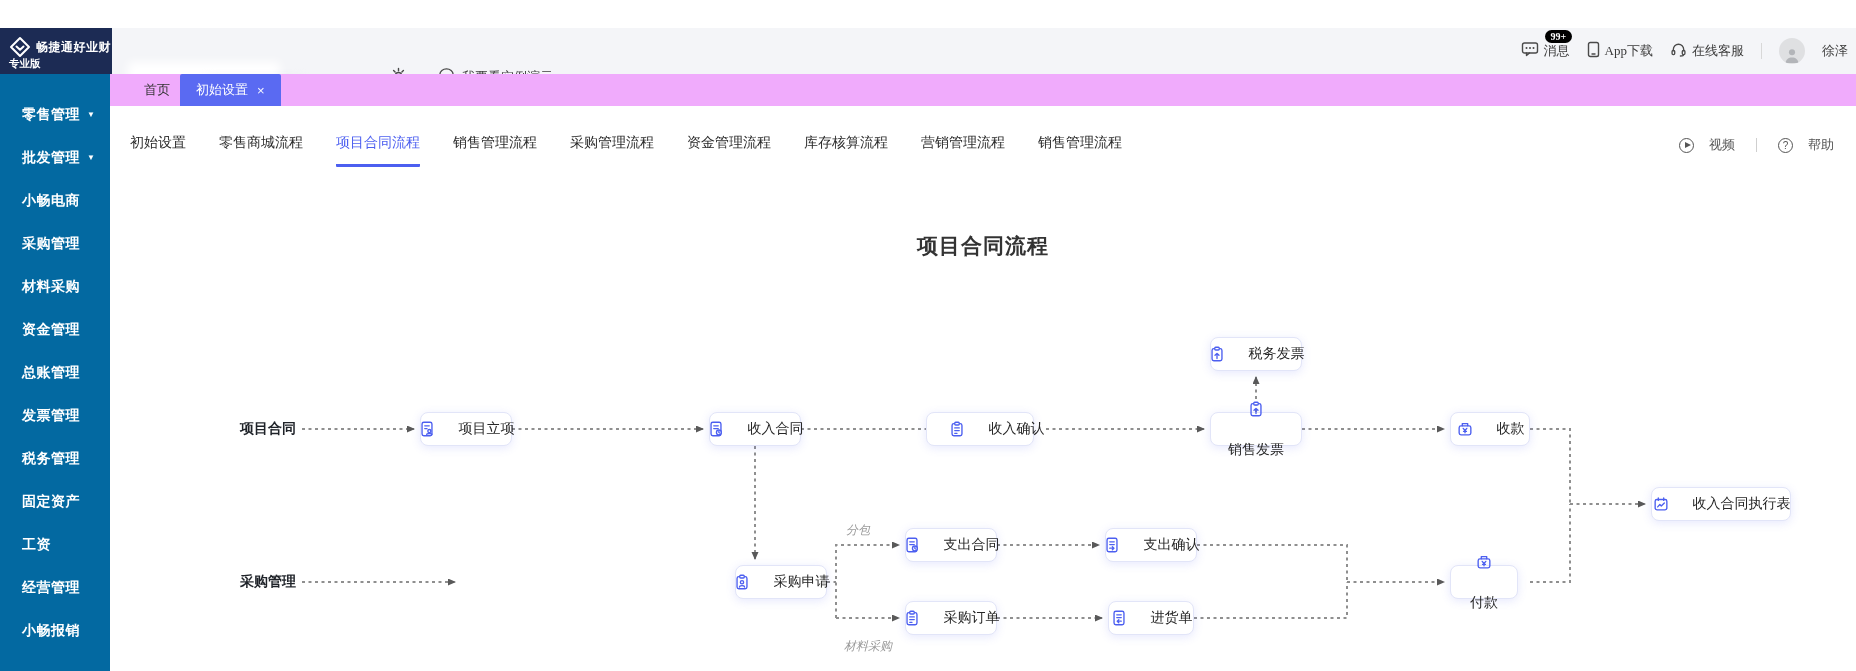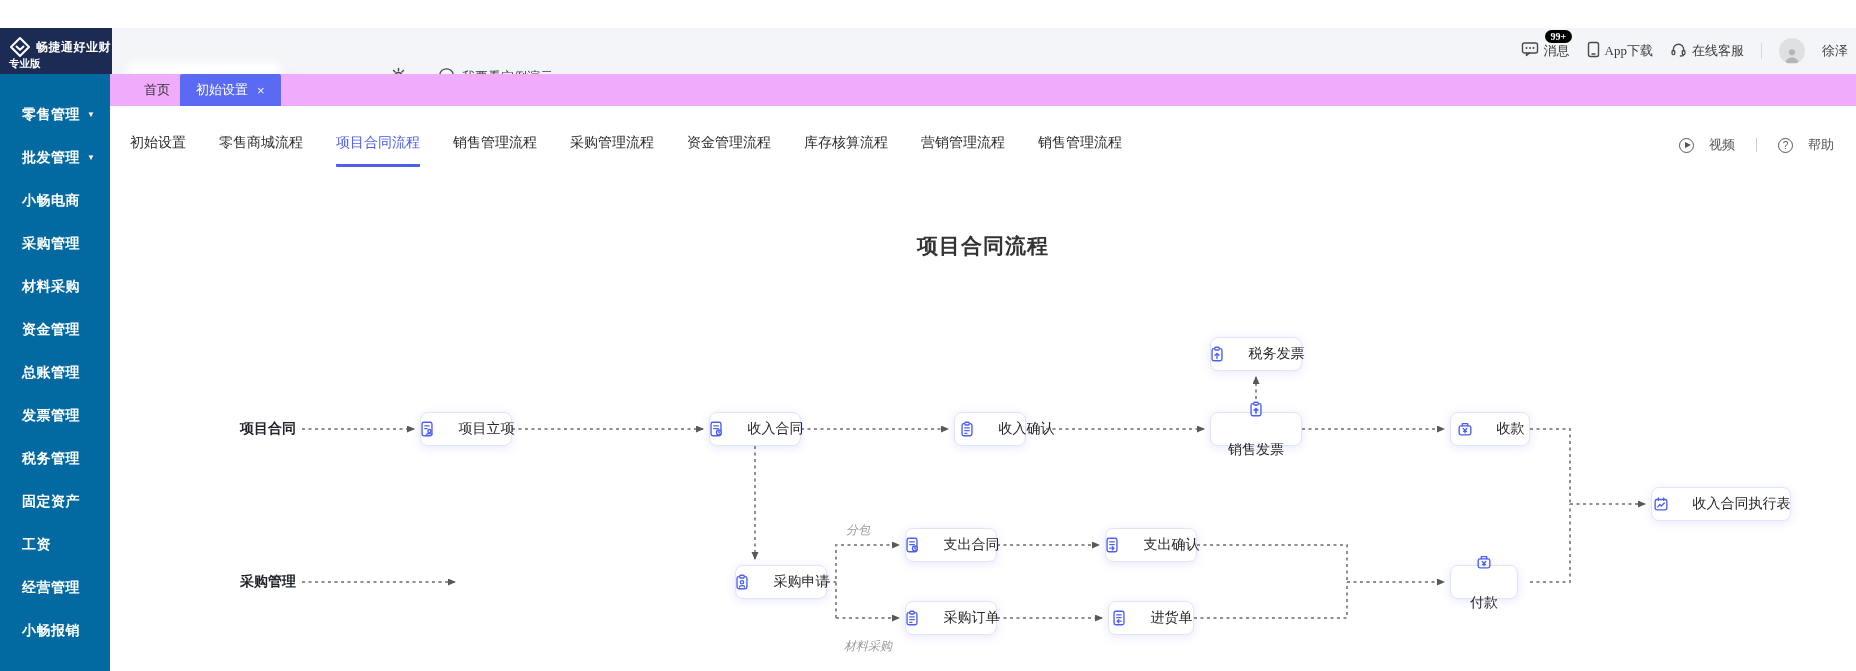--- a/index.html
+++ b/index.html
@@ -230,21 +230,21 @@
         <span class="nicon">
           <svg width="18" height="18" viewBox="0 0 20 20" fill="none" stroke="#4c5ff0" stroke-width="1.5" stroke-linecap="round" stroke-linejoin="round">
             <rect x="4.5" y="2.5" width="11" height="15" rx="2"></rect>
             <path d="M7.5 6.5h5M7.5 9.5h5"></path>
             <circle cx="13.2" cy="13.8" r="2.7" fill="#fff"></circle>
             <path d="M13.2 12.6v1.2l.9.6"></path>
           </svg>
         </span>
         <span>收入合同</span>
       </div>
-      <div class="flow-node" style="left: 844px; top: 306px; width: 72px; height: 34px; padding-left: 32px;">
+      <div class="flow-node" style="left: 816px; top: 306px; width: 108px; height: 34px; padding-left: 32px;">
         <span class="nicon">
           <svg width="18" height="18" viewBox="0 0 20 20" fill="none" stroke="#4c5ff0" stroke-width="1.5" stroke-linecap="round" stroke-linejoin="round">
             <rect x="4.5" y="4" width="11" height="13.5" rx="2"></rect>
             <rect x="7.5" y="2.5" width="5" height="3" rx="1" fill="#fff"></rect>
             <path d="M7.5 8.8h5M7.5 11.8h5M7.5 14.8h2.5"></path>
           </svg>
         </span>
         <span>收入确认</span>
       </div>
       <div class="flow-node" style="left: 1100px; top: 306px; width: 92px; height: 34px; flex-direction: column;">

